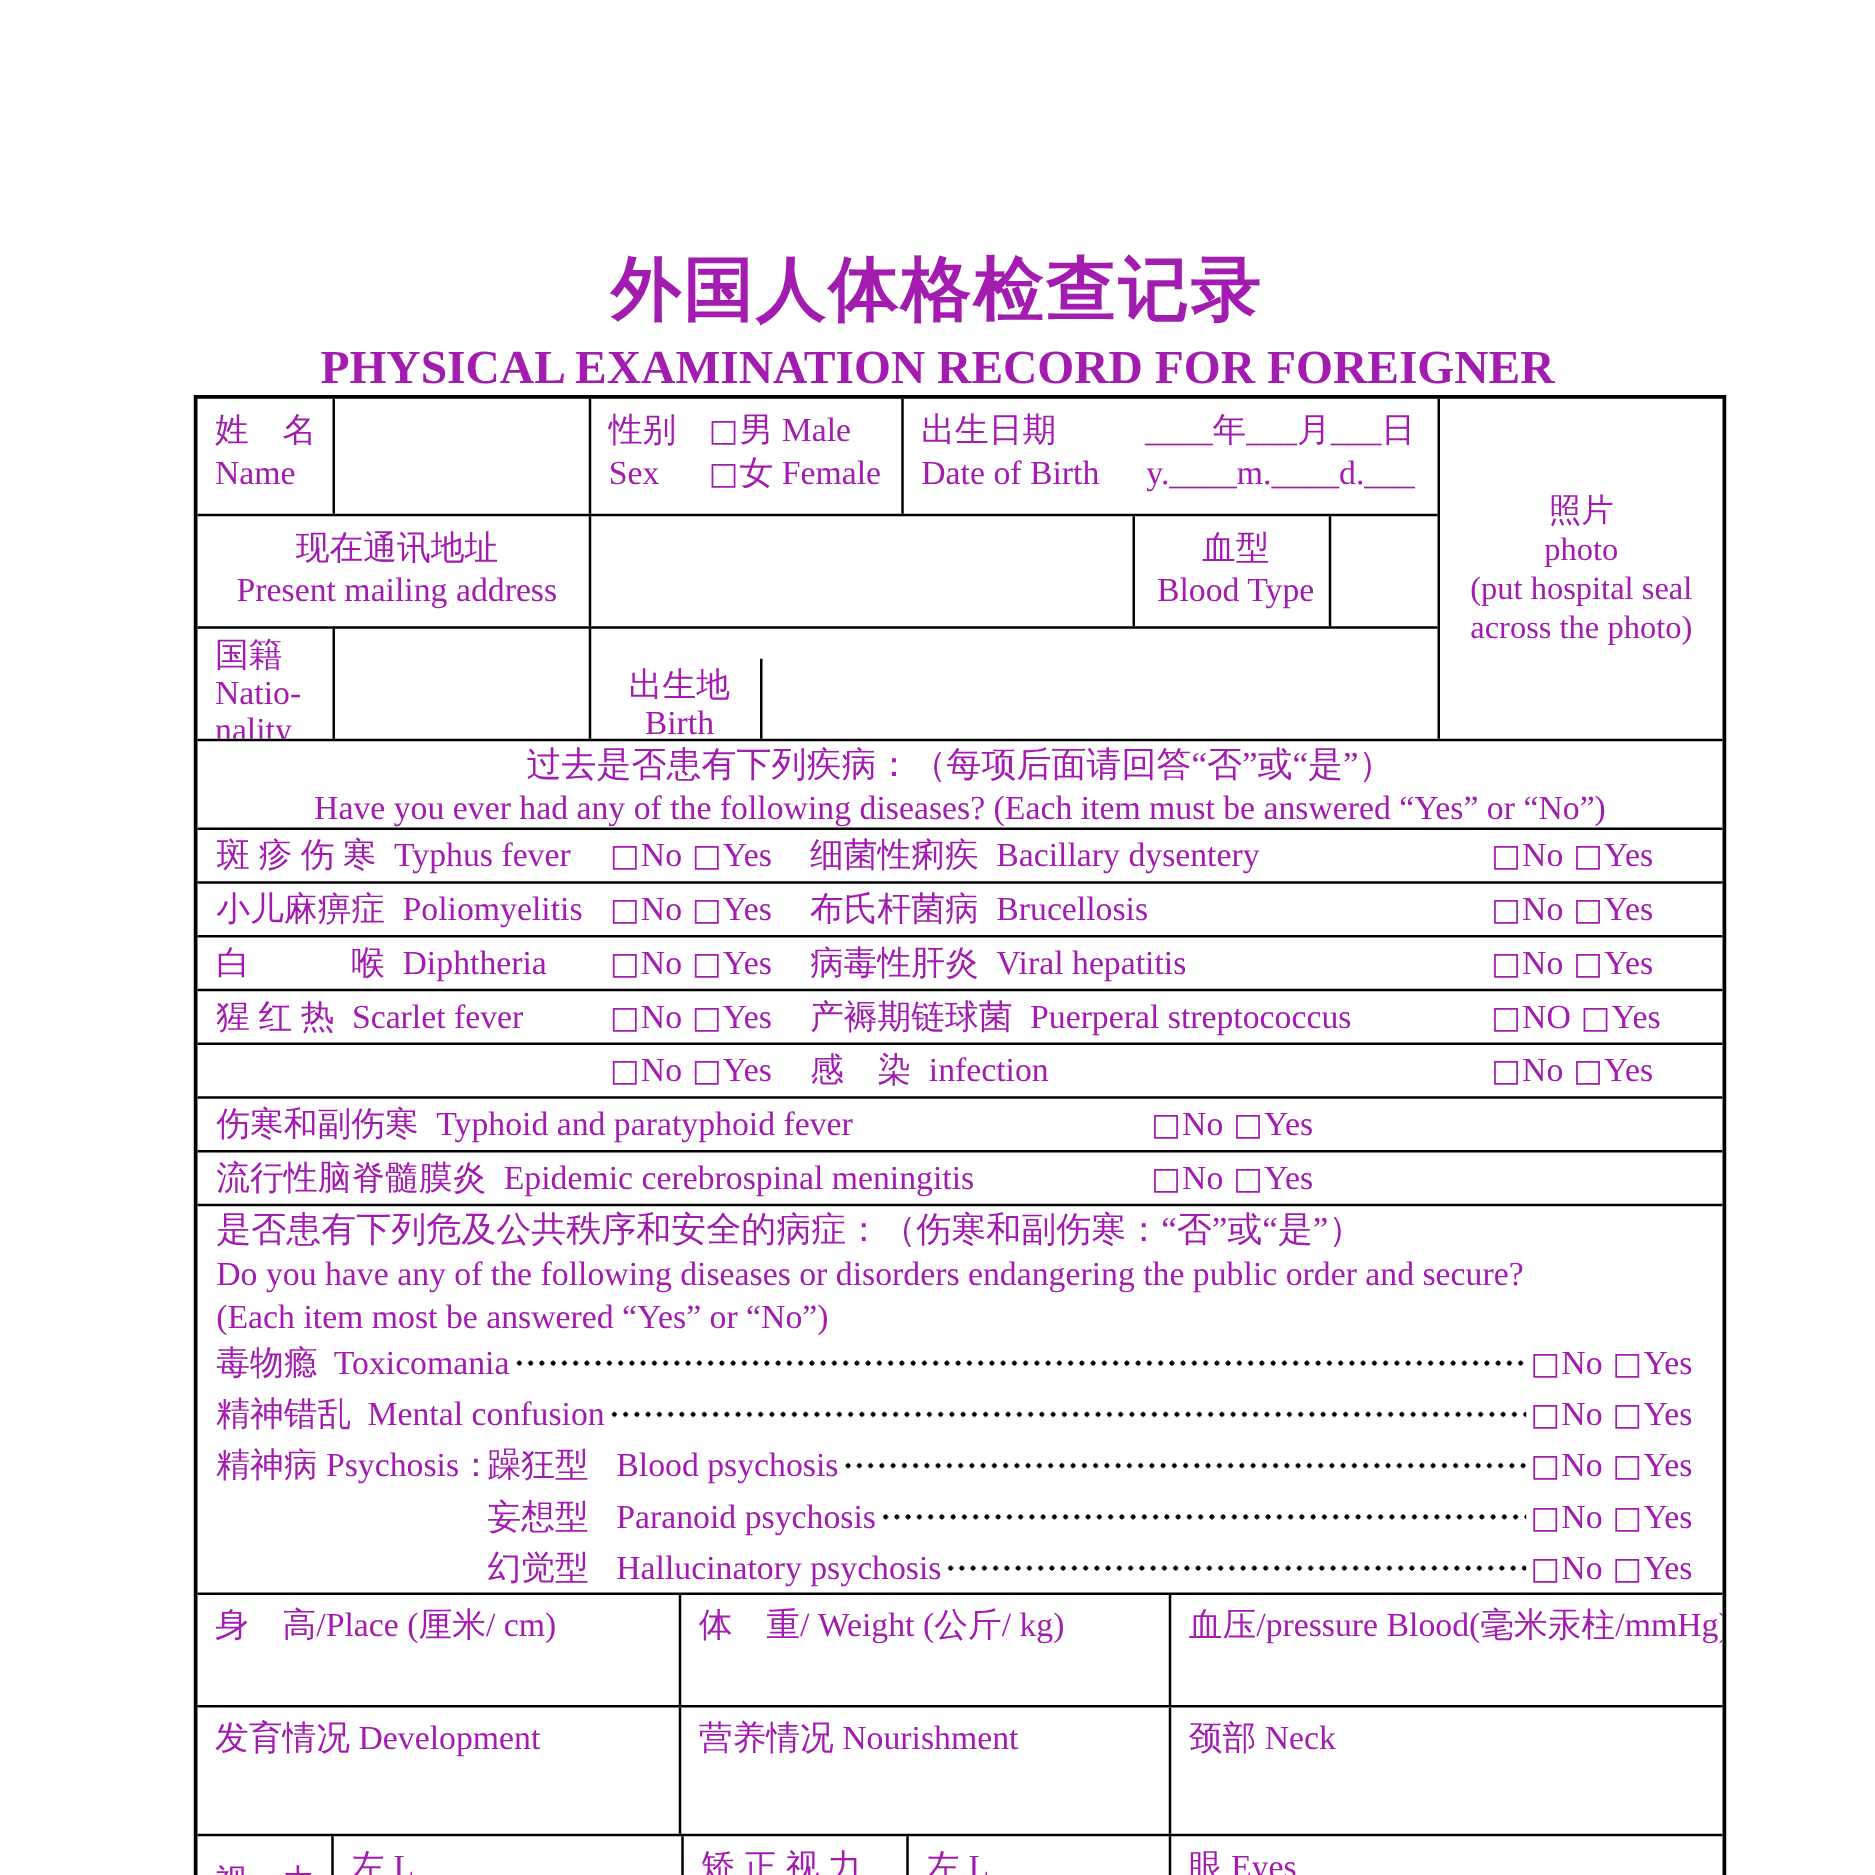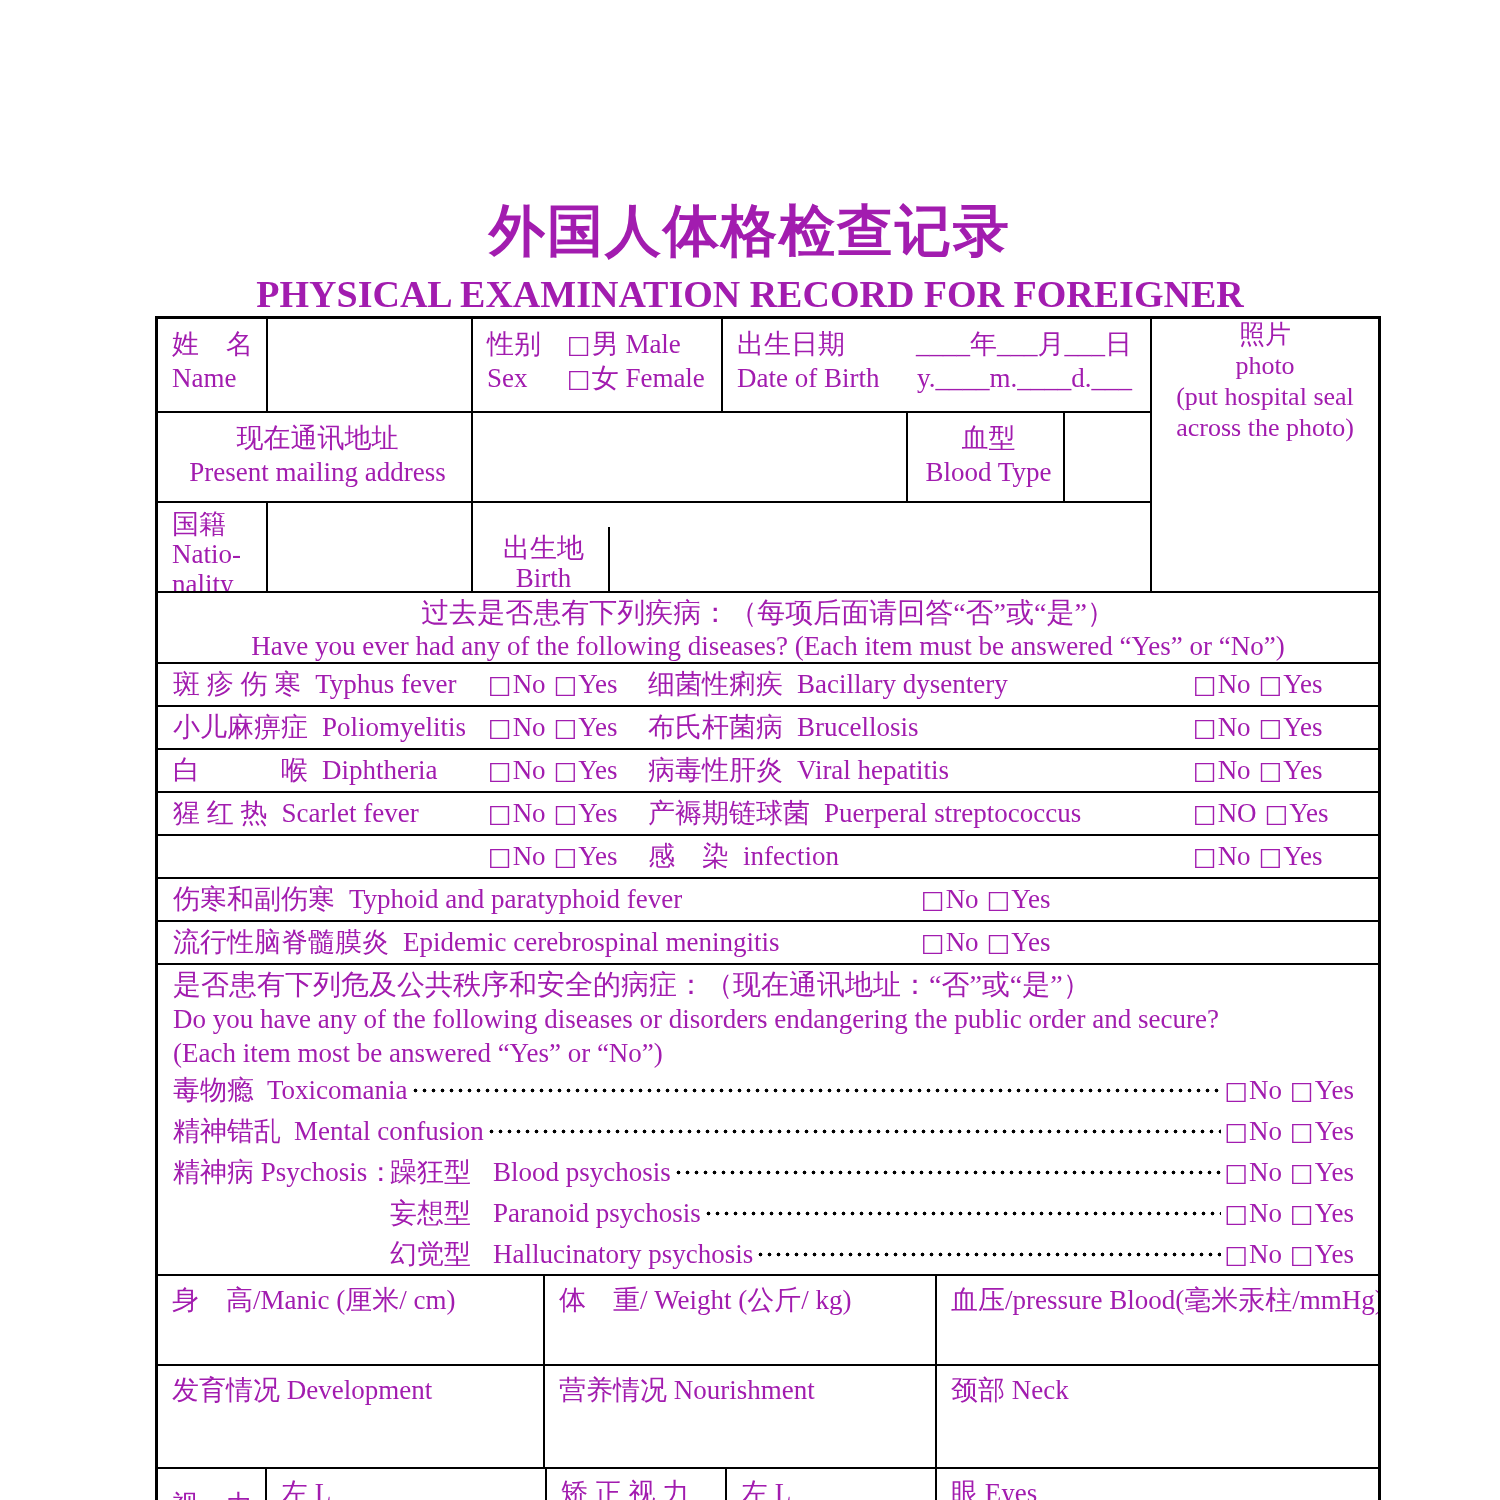--- a/index.html
+++ b/index.html
@@ -54,21 +54,21 @@
   .c-addr-label { width: 315px; }
   .c-addr-value { width: 435px; }
   .c-blood-label { width: 157px; }
   .c-blood-value { flex: 1; }
   .c-nat-label { width: 110px; line-height: 1.12; padding-top: 6px; }
   .c-nat-value { width: 205px; }
   .c-bpl-label { width: 137px; line-height: 1.12; padding-top: 6px; margin-top: 24px; }
   .c-bpl-value { flex: 1; }
   .photo-cell {
     flex: 1; border-left: 2px solid #000;
-    display: flex; flex-direction: column; justify-content: flex-start; align-items: center;
+    display: flex; flex-direction: column; justify-content: center; align-items: center;
     text-align: center; line-height: 31px; font-size: 26px;
   }
 
   
   .disease-header { border-top: 2px solid #000; height: 71px; text-align: center; padding-top: 2px; overflow: hidden; }
   .disease-header .zh { font-size: 28px; line-height: 35px; }
   .disease-header .en { line-height: 33px; }
   .d-row { position: relative; height: 43px; border-top: 2px solid #000; }
   .d-row > span { position: absolute; top: 50%; transform: translateY(-50%); white-space: nowrap; }
   .d-l   { left: 15px; }
@@ -238,21 +238,21 @@
       <span class="d-l"><span>伤寒和副伤寒</span><span class="en">Typhoid and paratyphoid fever</span></span>
       <span class="chk at763"><span class="box first">□</span><span>No</span><span class="box">□</span><span>Yes</span></span>
     </div>
 
     <div class="d-row">
       <span class="d-l"><span>流行性脑脊髓膜炎</span><span class="en">Epidemic cerebrospinal meningitis</span></span>
       <span class="chk at763"><span class="box first">□</span><span>No</span><span class="box">□</span><span>Yes</span></span>
     </div>
 
     <div class="po-sec">
-      <div class="po-h zh">是否患有下列危及公共秩序和安全的病症：（现在通讯地址：“否”或“是”）</div>
+      <div class="po-h zh">是否患有下列危及公共秩序和安全的病症：（伤寒和副伤寒：“否”或“是”）</div>
       <div class="po-h">Do you have any of the following diseases or disorders endangering the public order and secure?</div>
       <div class="po-h">(Each item most be answered “Yes” or “No”)</div>
 
       <div class="po-item">
         <span>毒物瘾</span>
         <span class="en">Toxicomania</span>
         <span class="dots"></span>
         <span class="chk"><span class="box first">□</span><span>No</span><span class="box">□</span><span>Yes</span></span>
       </div>
 
@@ -282,21 +282,21 @@
       <div class="po-item">
         <span class="po-prefix"></span>
         <span class="po-type">幻觉型</span>
         <span class="en">Hallucinatory psychosis</span>
         <span class="dots"></span>
         <span class="chk"><span class="box first">□</span><span>No</span><span class="box">□</span><span>Yes</span></span>
       </div>
     </div>
 
     <div class="row3col hwb">
-      <div class="cell3 w1"><span>身　高/Manic (厘米/ cm)</span></div>
+      <div class="cell3 w1"><span>身　高/Place (厘米/ cm)</span></div>
       <div class="cell3 w2"><span>体　重/ Weight (公斤/ kg)</span></div>
       <div class="cell3 w3"><span>血压/pressure Blood(毫米汞柱/mmHg)</span></div>
     </div>
 
     <div class="row3col dev">
       <div class="cell3 w1"><span>发育情况 Development</span></div>
       <div class="cell3 w2"><span>营养情况 Nourishment</span></div>
       <div class="cell3 w3"><span>颈部 Neck</span></div>
     </div>
 

